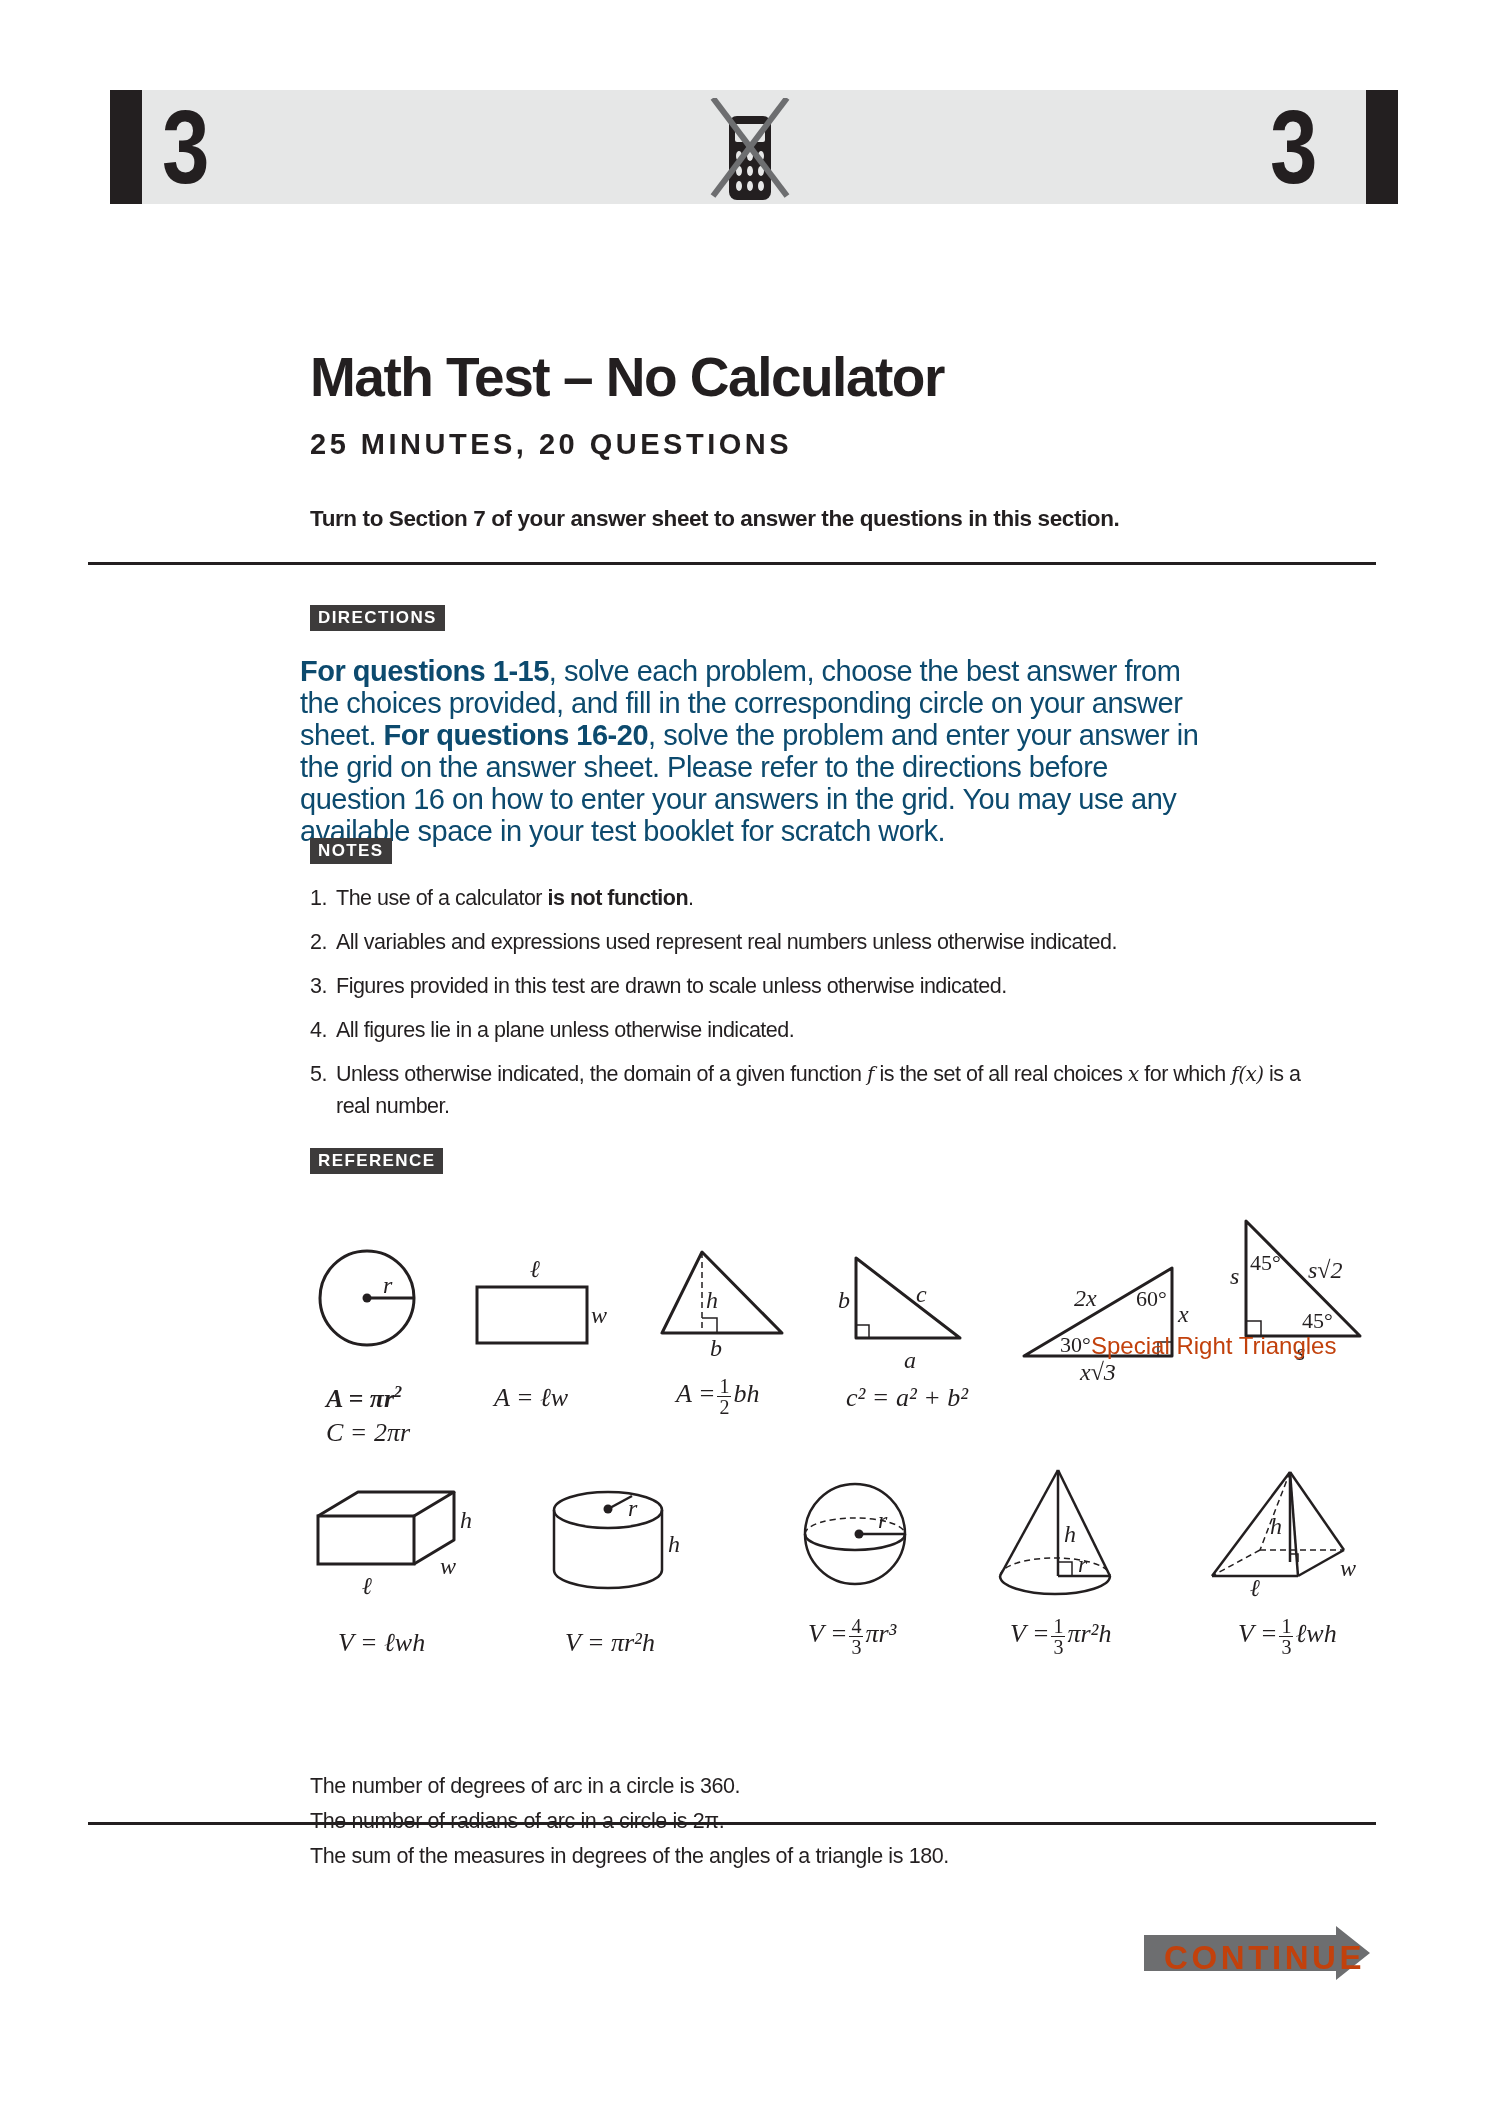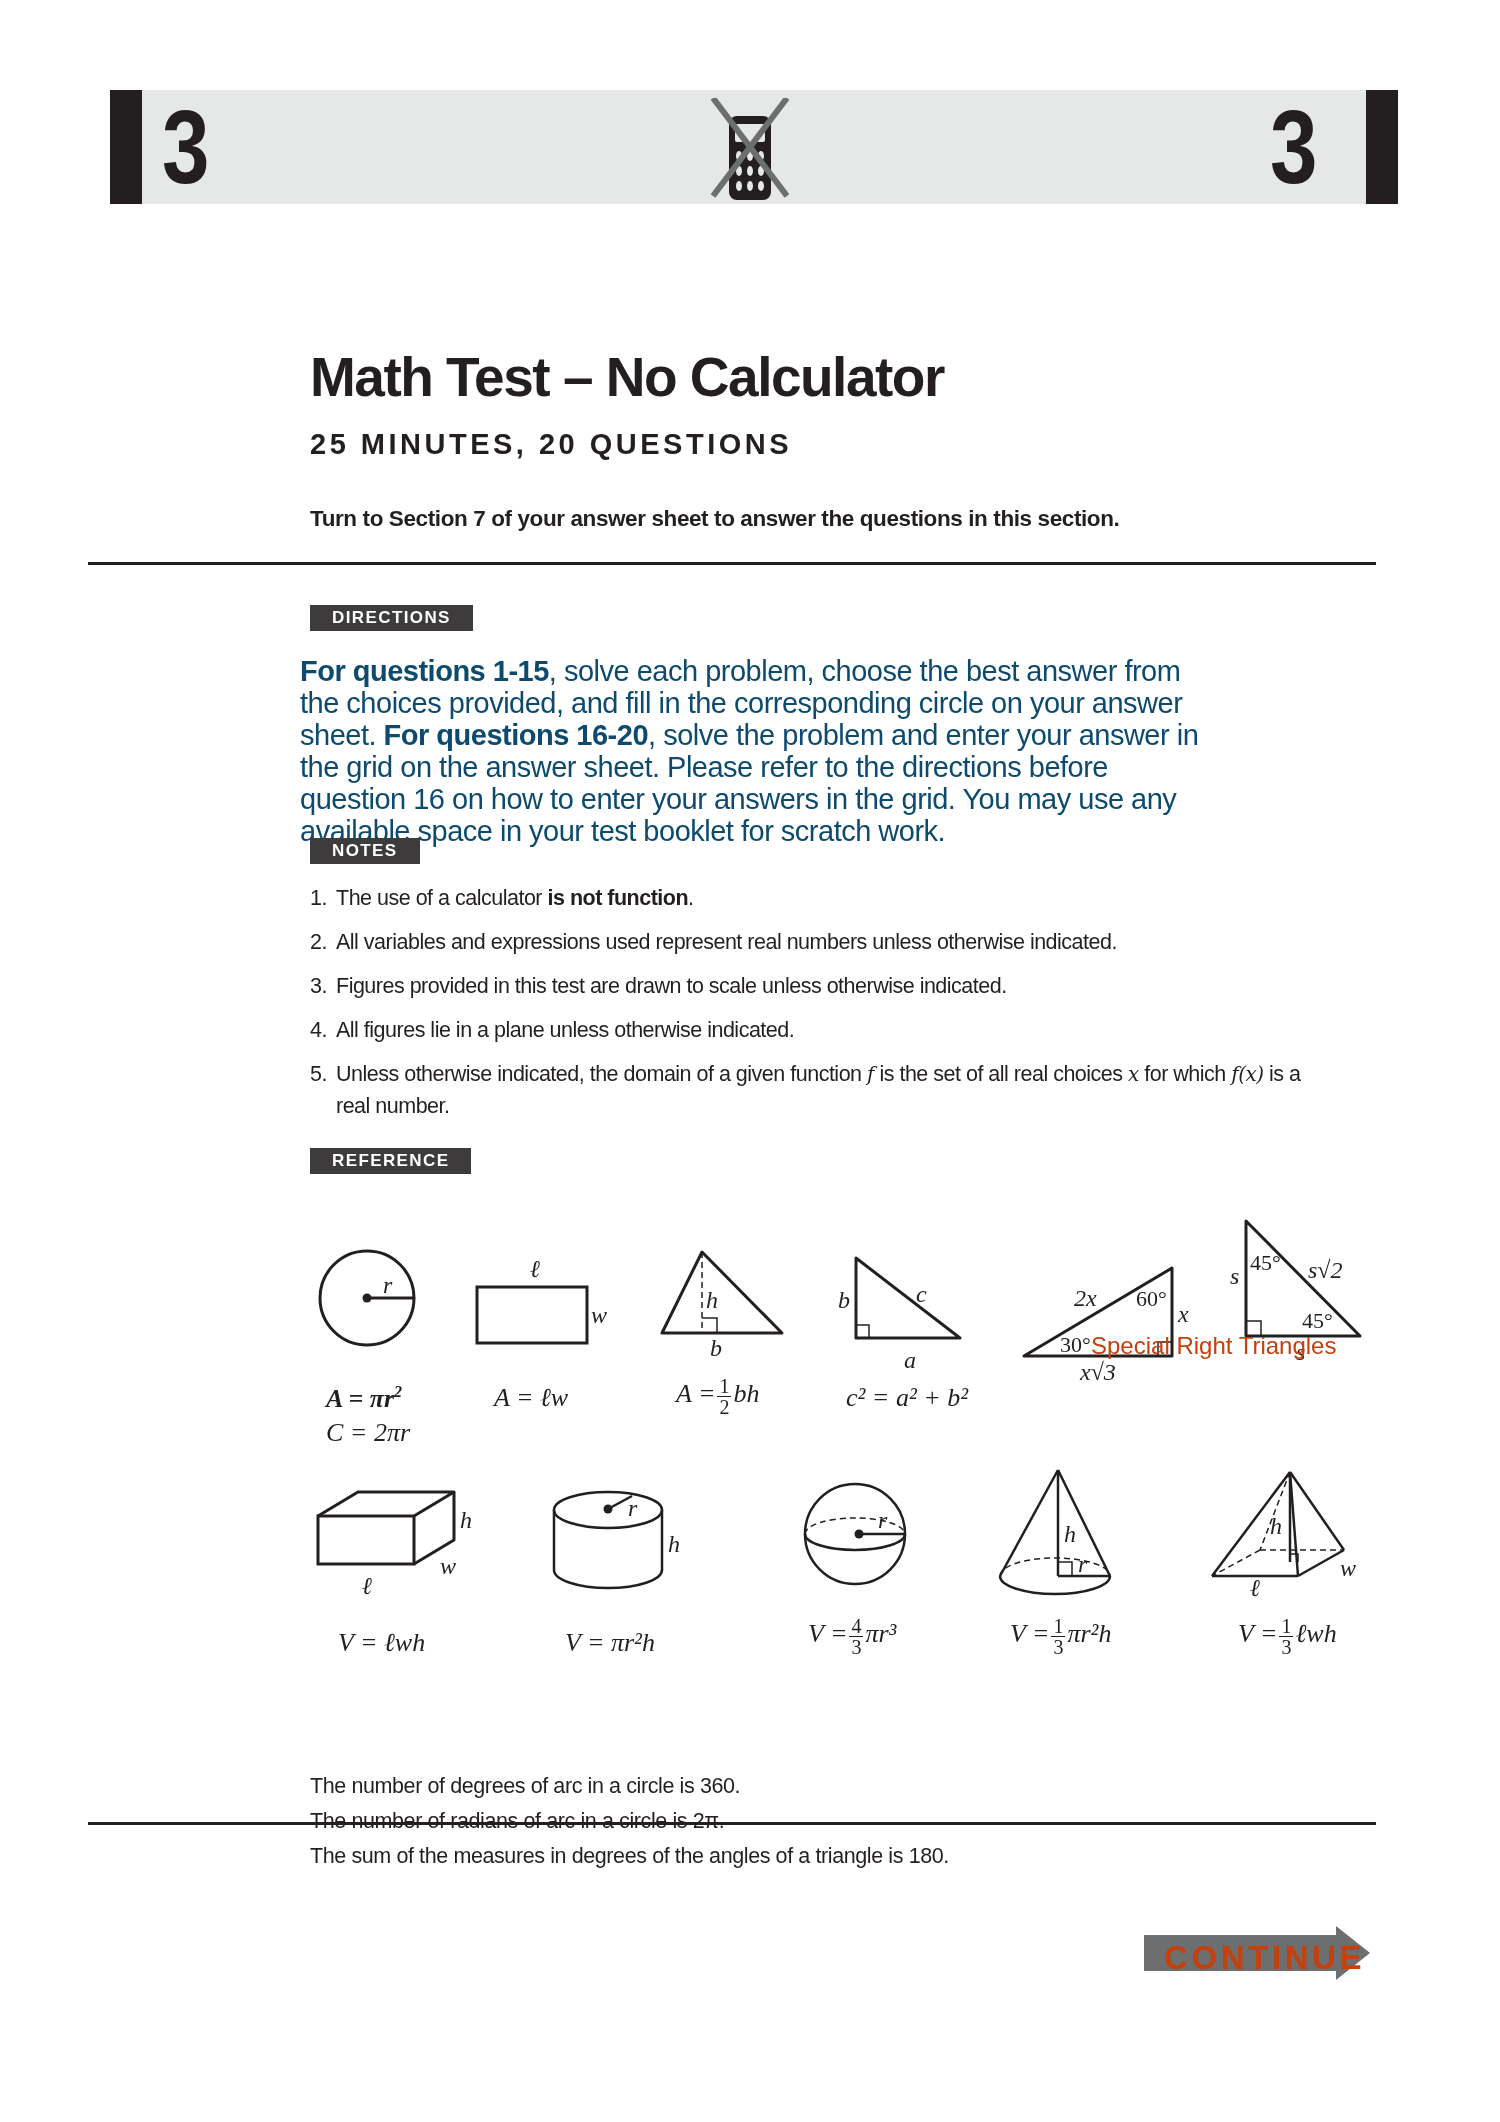--- a/index.html
+++ b/index.html
@@ -17,21 +17,21 @@
 
   
   .title { position: absolute; left: 310px; top: 345px; font-size: 55px; font-weight: bold; letter-spacing: -1.5px; color: #231f20; white-space: nowrap; }
   .subtitle { position: absolute; left: 310px; top: 428px; font-size: 29px; font-weight: bold; letter-spacing: 3.5px; color: #231f20; white-space: nowrap; }
   .turn-to { position: absolute; left: 310px; top: 506px; font-size: 22.5px; font-weight: bold; letter-spacing: -0.4px; color: #231f20; white-space: nowrap; }
 
   .rule { position: absolute; left: 88px; width: 1288px; height: 3px; background: #231f20; }
   .rule.r1 { top: 562px; }
   .rule.r2 { top: 1822px; }
 
-  .tag { position: absolute; left: 310px; height: 26px; background: #3d3b3b; color: #ffffff; font-size: 17px; font-weight: bold; letter-spacing: 1.4px; line-height: 26px; padding: 0 22px; white-space: nowrap; }
+  .tag { position: absolute; left: 310px; height: 26px; background: #3d3b3b; color: #ffffff; font-size: 17px; font-weight: bold; letter-spacing: 1.4px; line-height: 26px; padding: 0 8px; white-space: nowrap; }
   .tag.directions { top: 605px; }
   .tag.notes { top: 838px; }
   .tag.reference { top: 1148px; }
 
   .directions-text { position: absolute; left: 300px; top: 655px; width: 920px; font-size: 29px; line-height: 32px; letter-spacing: -0.5px; color: #0c4a6e; }
   .directions-text b { font-weight: bold; }
 
   .notes-list { position: absolute; left: 310px; top: 882px; width: 1020px; list-style: none; }
   .notes-list li { font-size: 21.5px; line-height: 32px; letter-spacing: -0.5px; color: #231f20; margin-bottom: 12px; display: flex; }
   .notes-list li .num { width: 26px; flex: none; }

